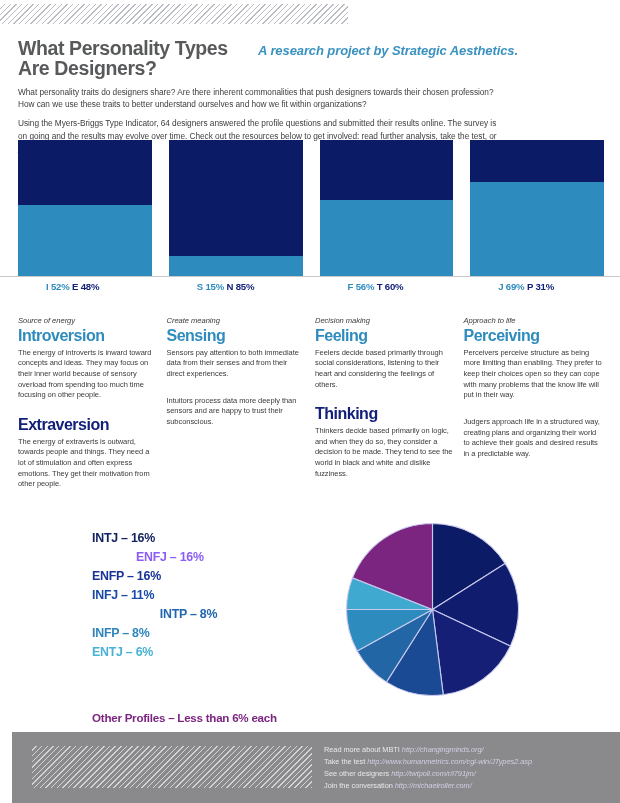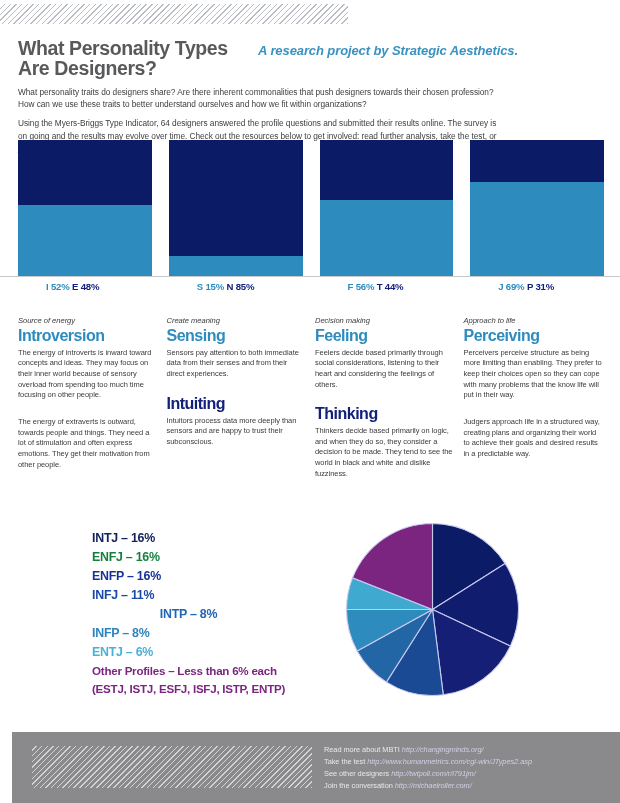--- a/index.html
+++ b/index.html
@@ -57,21 +57,21 @@
   .t-head-b{font-size:16px;font-weight:bold;color:#13207a;
             letter-spacing:-0.5px;line-height:1.05;margin-bottom:3px;}
   .t-body{font-size:7.5px;color:#3b3b3d;line-height:1.42;
           letter-spacing:-0.05px;}
   .t-gap{height:16px;}
   
   #pie-section{position:absolute;left:0;top:515px;width:536px;height:195px;}
   #legend{position:absolute;left:92px;top:14px;}
   .leg-row{font-size:12.4px;font-weight:bold;letter-spacing:-0.25px;
            line-height:1.53;white-space:nowrap;}
-  #legend .wide{font-size:11.6px;}
+  #legend .wide{font-size:11.6px;margin-top:47px;}
   #pie-wrap{position:absolute;left:345px;top:7px;width:175px;height:175px;}
   
   #footer{position:absolute;left:12px;top:732px;width:620px;height:71px;
           background:#8a8a8c;}
   #foot-hatch{position:absolute;left:20px;top:14px;width:280px;height:42px;
     background-image:repeating-linear-gradient(
       -45deg,#d3d3d5 0 1px,rgba(255,255,255,0) 1px 4px);}
   #foot-links{position:absolute;left:312px;top:12px;}
   .foot-row{font-size:7.4px;color:#e8e8ea;line-height:1.62;
             letter-spacing:-0.05px;white-space:nowrap;}
@@ -106,38 +106,38 @@
     </div>
     <div class="bar">
       <div class="bar-top" style="height: 31%; background: rgb(12, 27, 102);"></div>
       <div class="bar-bot" style="height: 69%; background: rgb(46, 139, 189);"></div>
     </div>
   </div>
 <div id="axis"></div>
 <div id="bar-labels">
     <div class="bar-label"><span class="lt">I 52% </span><span class="dk">E 48%</span></div>
     <div class="bar-label"><span class="lt">S 15% </span><span class="dk">N 85%</span></div>
-    <div class="bar-label"><span class="lt">F 56% </span><span class="dk">T 44%</span></div>
+    <div class="bar-label"><span class="lt">F 56% </span><span class="dk">T 60%</span></div>
     <div class="bar-label"><span class="lt">J 69% </span><span class="dk">P 31%</span></div>
   </div>
 
 <div id="traits">
     <div class="tcol">
       <div class="t-kicker">Source of energy</div>
       <div class="t-head-a">Introversion</div>
       <div class="t-body">The energy of introverts is inward toward concepts and ideas. They may focus on their inner world because of sensory overload from spending too much time focusing on other people.</div>
       <div class="t-gap"></div>
+      <div class="t-head-b">Extraversion</div>
       <div class="t-body">The energy of extraverts is outward, towards people and things. They need a lot of stimulation and often express emotions. They get their motivation from other people.</div>
     </div>
     <div class="tcol">
       <div class="t-kicker">Create meaning</div>
       <div class="t-head-a">Sensing</div>
       <div class="t-body">Sensors pay attention to both immediate data from their senses and from their direct experiences.</div>
       <div class="t-gap"></div>
-      <div class="t-head-b">Intuiting</div>
       <div class="t-body">Intuitors process data more deeply than sensors and are happy to trust their subconscious.</div>
     </div>
     <div class="tcol">
       <div class="t-kicker">Decision making</div>
       <div class="t-head-a">Feeling</div>
       <div class="t-body">Feelers decide based primarily through social considerations, listening to their heart and considering the feelings of others.</div>
       <div class="t-gap"></div>
       <div class="t-head-b">Thinking</div>
       <div class="t-body">Thinkers decide based primarily on logic, and when they do so, they consider a decision to be made. They tend to see the world in black and white and dislike fuzziness.</div>
     </div>
@@ -146,21 +146,21 @@
       <div class="t-head-a">Perceiving</div>
       <div class="t-body">Perceivers perceive structure as being more limiting than enabling. They prefer to keep their choices open so they can cope with many problems that the know life will put in their way.</div>
       <div class="t-gap"></div>
       <div class="t-body">Judgers approach life in a structured way, creating plans and organizing their world to achieve their goals and desired results in a predictable way.</div>
     </div>
   </div>
 
 <div id="pie-section">
   <div id="legend">
       <div class="leg-row" style="color: rgb(17, 32, 95);">INTJ – 16%</div>
-      <div class="leg-row" style="color: #15803d;">ENFJ – 16%</div>
+      <div class="leg-row" style="color: #8b5cf6; margin-left: 44px;">ENFJ – 16%</div>
       <div class="leg-row" style="color: rgb(23, 51, 151);">ENFP – 16%</div>
       <div class="leg-row" style="color: rgb(26, 74, 168);">INFJ – 11%</div>
       <div class="leg-row" style="color: rgb(33, 102, 176); text-align: center;">INTP – 8%</div>
       <div class="leg-row" style="color: rgb(46, 133, 189);">INFP – 8%</div>
       <div class="leg-row" style="color: rgb(73, 178, 214);">ENTJ – 6%</div>
       <div class="leg-row wide" style="color: rgb(123, 36, 128);">Other Profiles – Less than 6% each</div>
       <div class="leg-row wide" style="color: rgb(123, 36, 128);">(ESTJ, ISTJ, ESFJ, ISFJ, ISTP, ENTP)</div>
     </div>
   <div id="pie-wrap"><svg width="175" height="175" viewBox="0 0 175 175">
         <path d="M 87.5 87.5 L 87.5 1.5 A 86 86 0 0 1 160.11220159317332 41.41889563180629 Z" fill="#0c1b66" stroke="#c9c9ee" stroke-width="1.1"></path>

